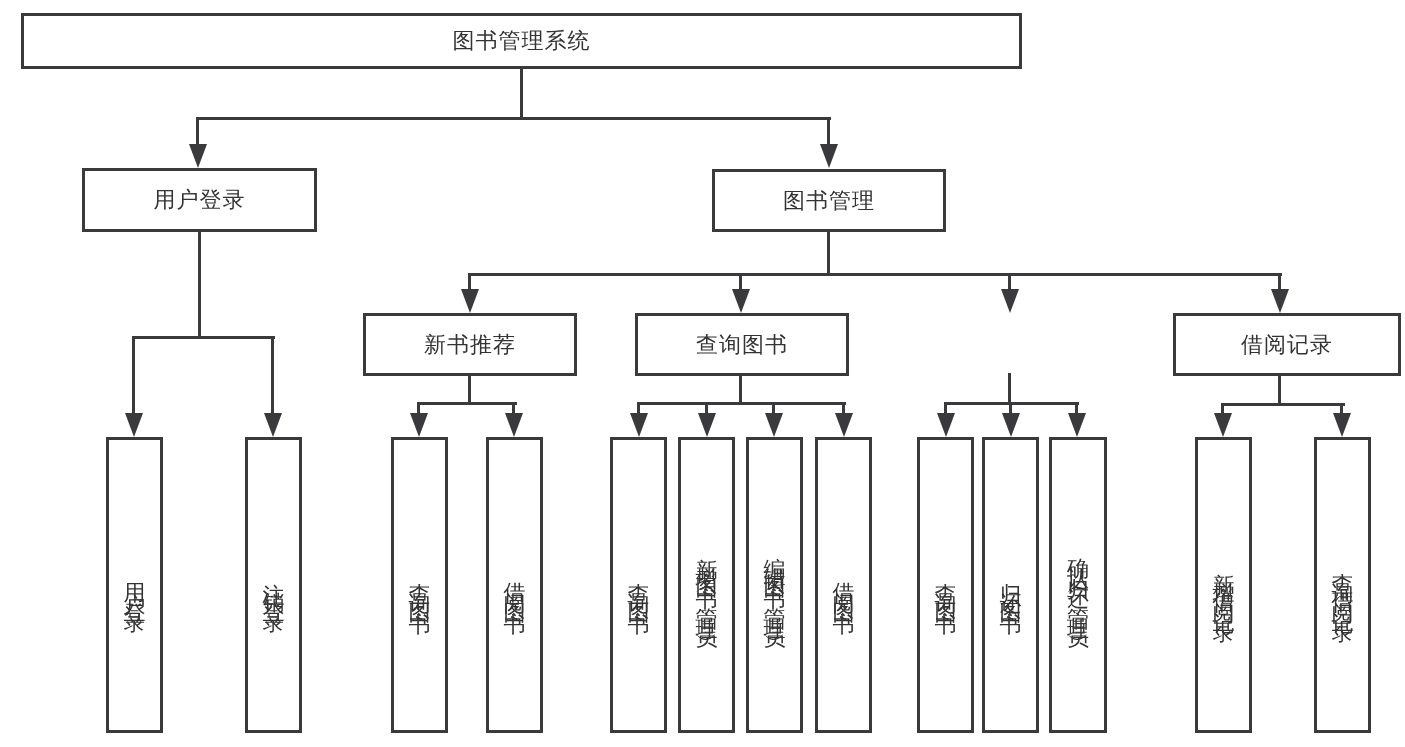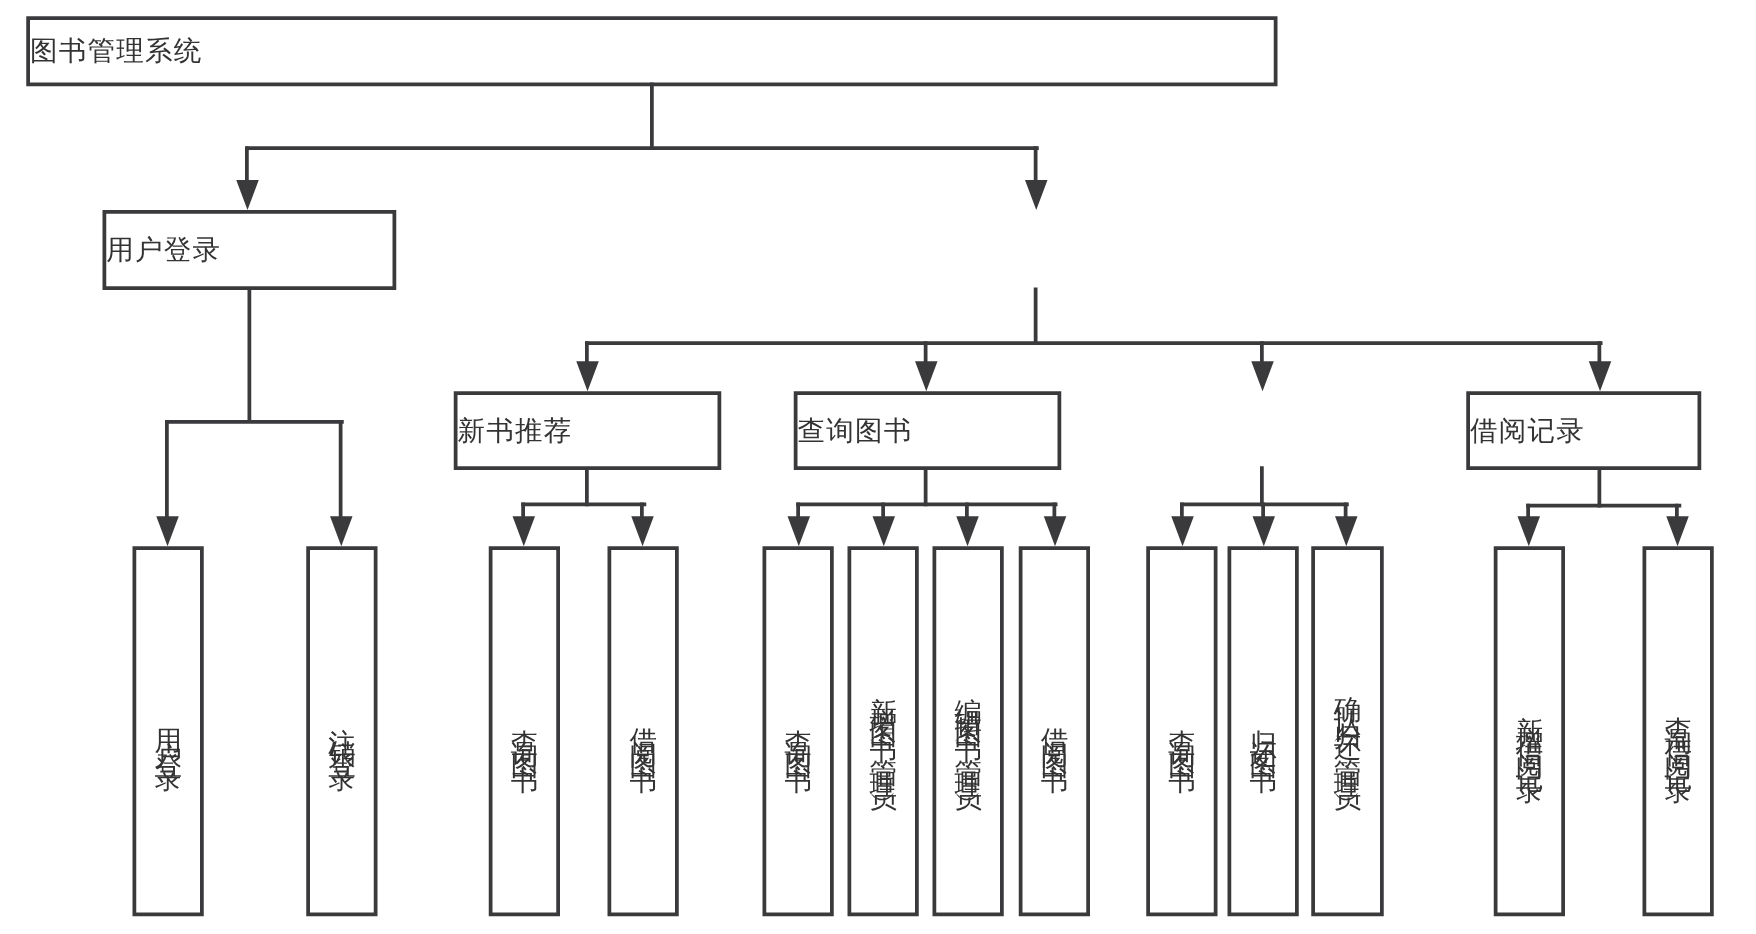--- a/index.html
+++ b/index.html
@@ -14,21 +14,21 @@
 
   .canvas { position: relative; width: 1405px; height: 747px; background: var(--bg); }
 
   
   .hbox {
     position: absolute;
     border: 3px solid var(--line);
     background: var(--bg);
     display: flex;
     align-items: center;
-    justify-content: flex-start;
+    justify-content: center;
     font-size: 22px;
     letter-spacing: 1px;
     color: var(--text);
   }
 
   
   .vbox {
     position: absolute;
     border: 3px solid var(--line);
     background: var(--bg);
@@ -78,20 +78,23 @@
   <div class="vl" style="left:520px; top:66px; height:53px;"></div>
   <div class="hl" style="left:197px; top:117px; width:634px;"></div>
   <div class="vl" style="left:196px; top:117px; height:30px;"></div>
   <div class="ah" style="left:189px; top:144px;"></div>
   <div class="vl" style="left:827px; top:117px; height:30px;"></div>
   <div class="ah" style="left:820px; top:144px;"></div>
 
   <div class="hbox" style="left:82px; top:168px; width:235px; height:64px;">
     <span>用户登录</span>
   </div>
+  <div class="hbox" style="left:712px; top:169px; width:234px; height:63px;">
+    <span>图书管理</span>
+  </div>
 
   <div class="vl" style="left:198px; top:230px; height:108px;"></div>
   <div class="hl" style="left:132px; top:336px; width:143px;"></div>
   <div class="vl" style="left:132px; top:336px; height:79px;"></div>
   <div class="ah" style="left:125px; top:413px;"></div>
   <div class="vl" style="left:271px; top:336px; height:79px;"></div>
   <div class="ah" style="left:264px; top:413px;"></div>
 
   <div class="vl" style="left:827px; top:230px; height:45px;"></div>
   <div class="hl" style="left:468px; top:273px; width:814px;"></div>
@@ -103,21 +106,21 @@
   <div class="ah" style="left:1001px; top:289px;"></div>
   <div class="vl" style="left:1278px; top:273px; height:20px;"></div>
   <div class="ah" style="left:1271px; top:289px;"></div>
 
   <div class="hbox" style="left:363px; top:313px; width:214px; height:63px;">
     <span>新书推荐</span>
   </div>
   <div class="hbox" style="left:635px; top:313px; width:214px; height:63px;">
     <span>查询图书</span>
   </div>
-  <div class="hbox" style="left:1173px; top:313px; width:188px; height:63px;">
+  <div class="hbox" style="left:1173px; top:313px; width:228px; height:63px;">
     <span>借阅记录</span>
   </div>
 
   <div class="vl" style="left:468px; top:374px; height:31px;"></div>
   <div class="hl" style="left:417px; top:402px; width:100px;"></div>
   <div class="vl" style="left:417px; top:402px; height:14px;"></div>
   <div class="ah" style="left:410px; top:413px;"></div>
   <div class="vl" style="left:512px; top:402px; height:14px;"></div>
   <div class="ah" style="left:505px; top:413px;"></div>
 

